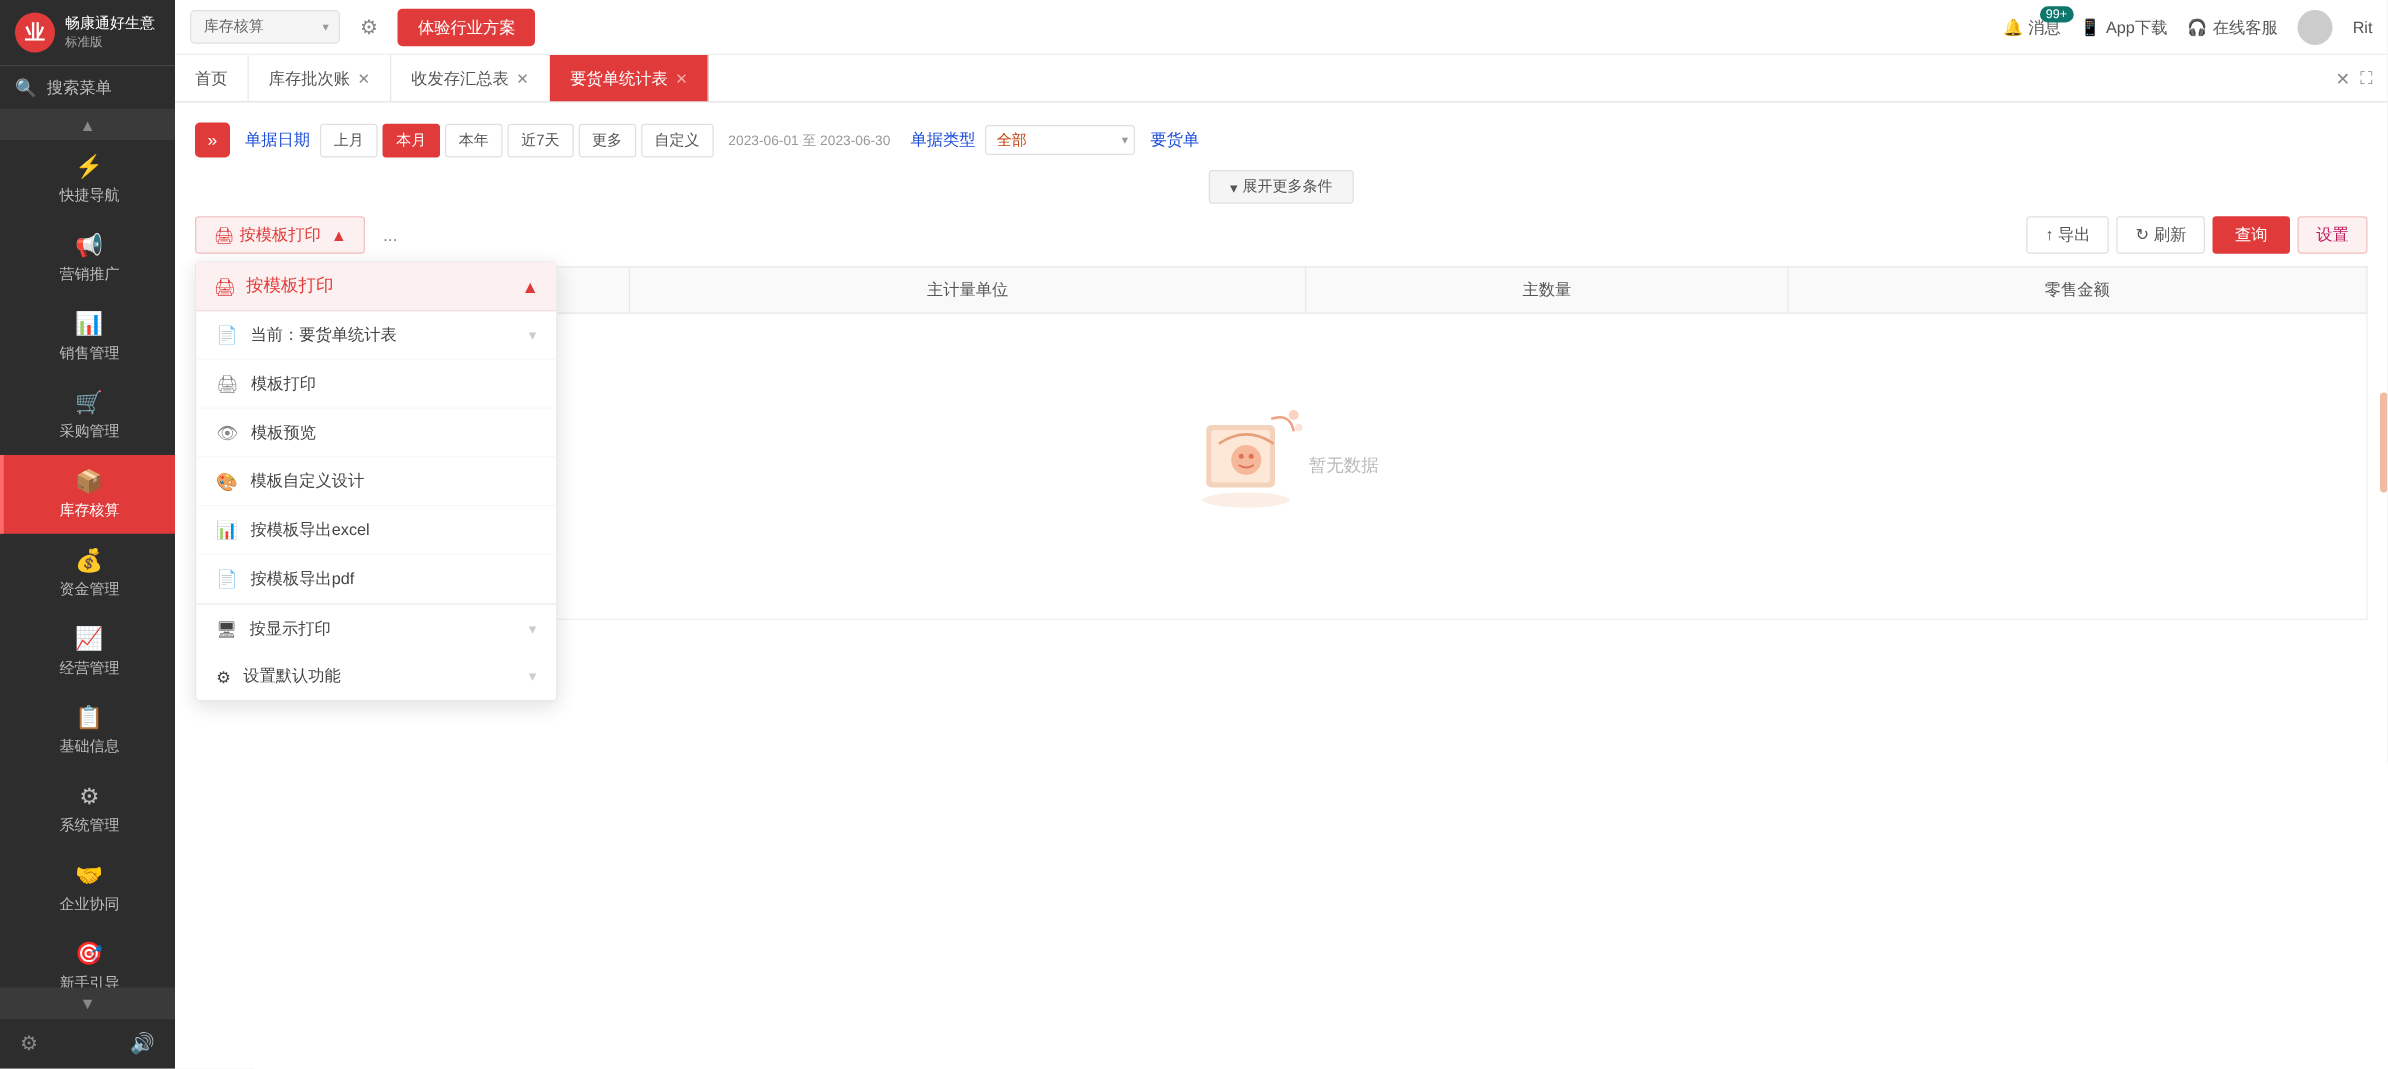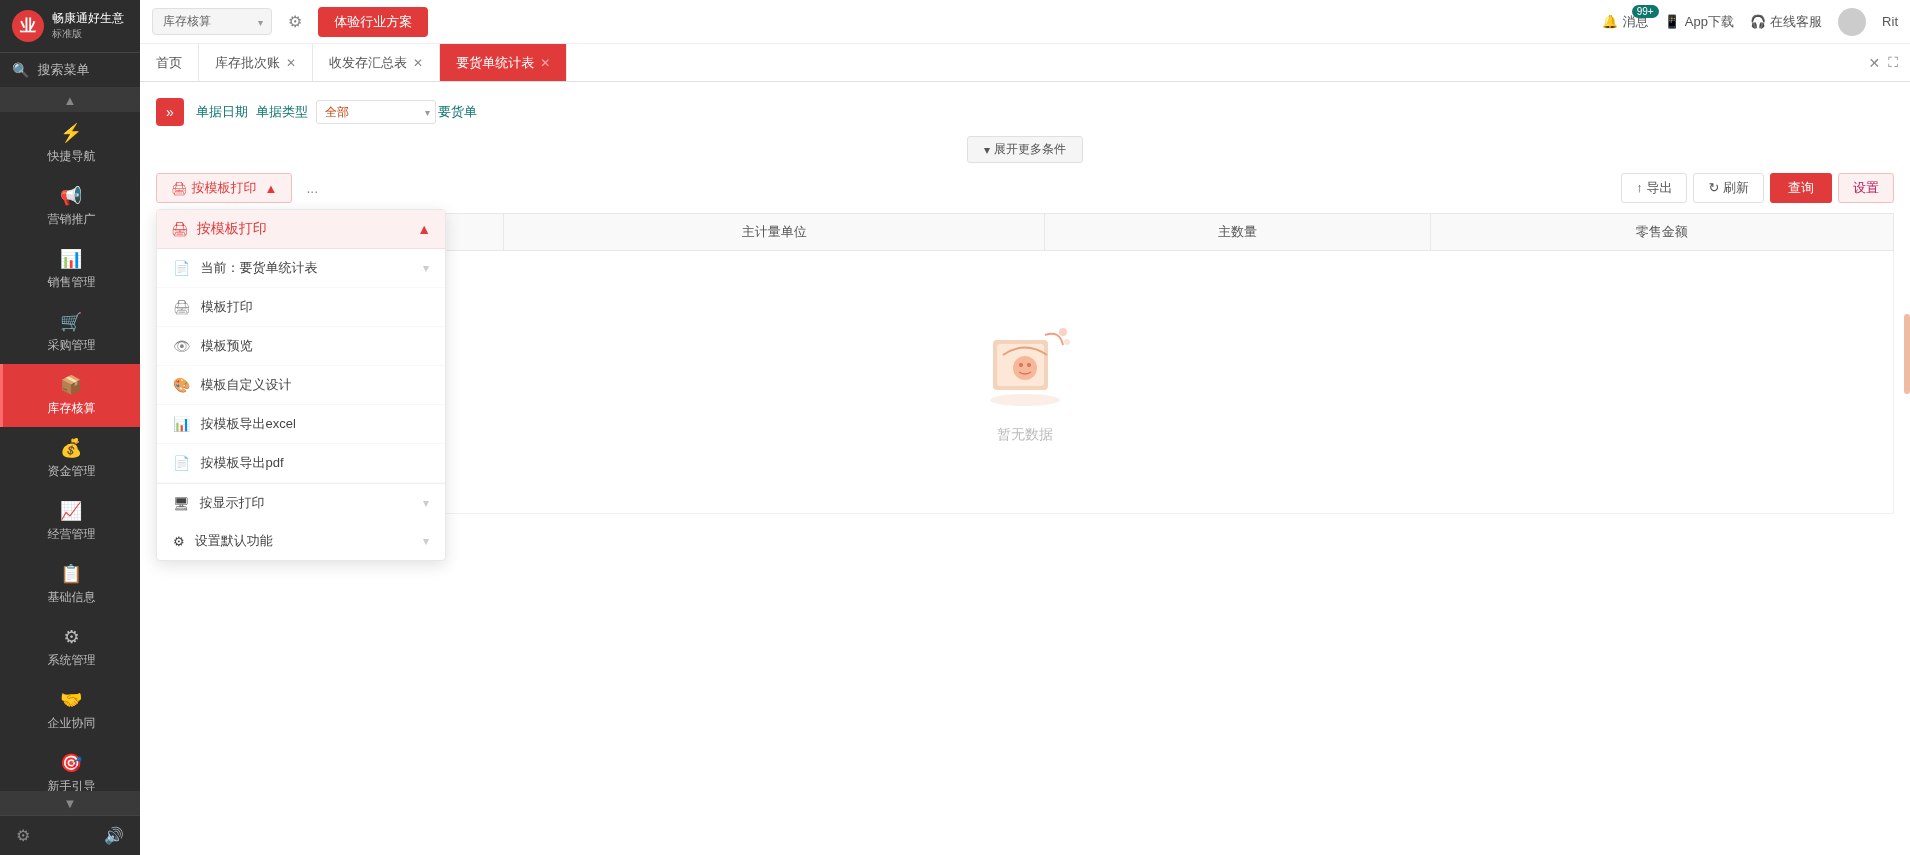--- a/index.html
+++ b/index.html
@@ -229,21 +229,21 @@
       color: #fff;
       border: none;
       border-radius: 4px;
       display: flex;
       align-items: center;
       justify-content: center;
       cursor: pointer;
       margin-right: 12px;
       font-size: 14px;
     }
-    .filter-label { color: #0f766e; font-size: 13px; margin-right: 8px; }
+    .filter-label { color: #1d4ed8; font-size: 13px; margin-right: 8px; }
     .date-filter-group { display: flex; align-items: center; gap: 4px; margin-right: 16px; }
     .date-btn {
       padding: 4px 10px;
       border: 1px solid #e0e0e0;
       background: #fff;
       border-radius: 3px;
       font-size: 12px;
       color: #555;
       cursor: pointer;
     }
@@ -357,21 +357,20 @@
       border: 1px solid #f0f0f0;
       padding: 9px 12px;
       text-align: center;
       color: #555;
     }
     .table-settings-icon { color: #888; font-size: 14px; cursor: pointer; }
 
     
     .empty-state {
       display: flex;
-      flex-direction: column;
       align-items: center;
       justify-content: center;
       padding: 60px 0;
     }
     .empty-icon {
       width: 100px;
       height: 90px;
       margin-bottom: 16px;
     }
     .empty-text { color: #bbb; font-size: 14px; }
@@ -556,27 +555,36 @@
       <span class="win-btn">⛶</span>
     </div>
   </div>
 
   <div class="content">
     <div class="page-container">
 
       <div class="filter-bar">
         <button class="filter-expand-btn">»</button>
         <span class="filter-label">单据日期</span>
+        <div class="date-filter-group">
+          <button class="date-btn">上月</button>
+          <button class="date-btn active">本月</button>
+          <button class="date-btn">本年</button>
+          <button class="date-btn">近7天</button>
+          <button class="date-btn">更多</button>
+          <button class="date-btn">自定义</button>
+          <span class="date-range-text">2023-06-01 至 2023-06-30</span>
+        </div>
         <span class="filter-label">单据类型</span>
         <div class="select-wrap">
           <select class="filter-select">
             <option>全部</option>
           </select>
         </div>
-        <span class="filter-label" style="margin-left:2px">要货单</span>
+        <span class="filter-label" style="margin-left:12px">要货单</span>
       </div>
 
       <div class="expand-more-row">
         <button class="expand-more-btn">
           <span>▾</span>
           <span>展开更多条件</span>
         </button>
       </div>
 
       <div class="toolbar">

